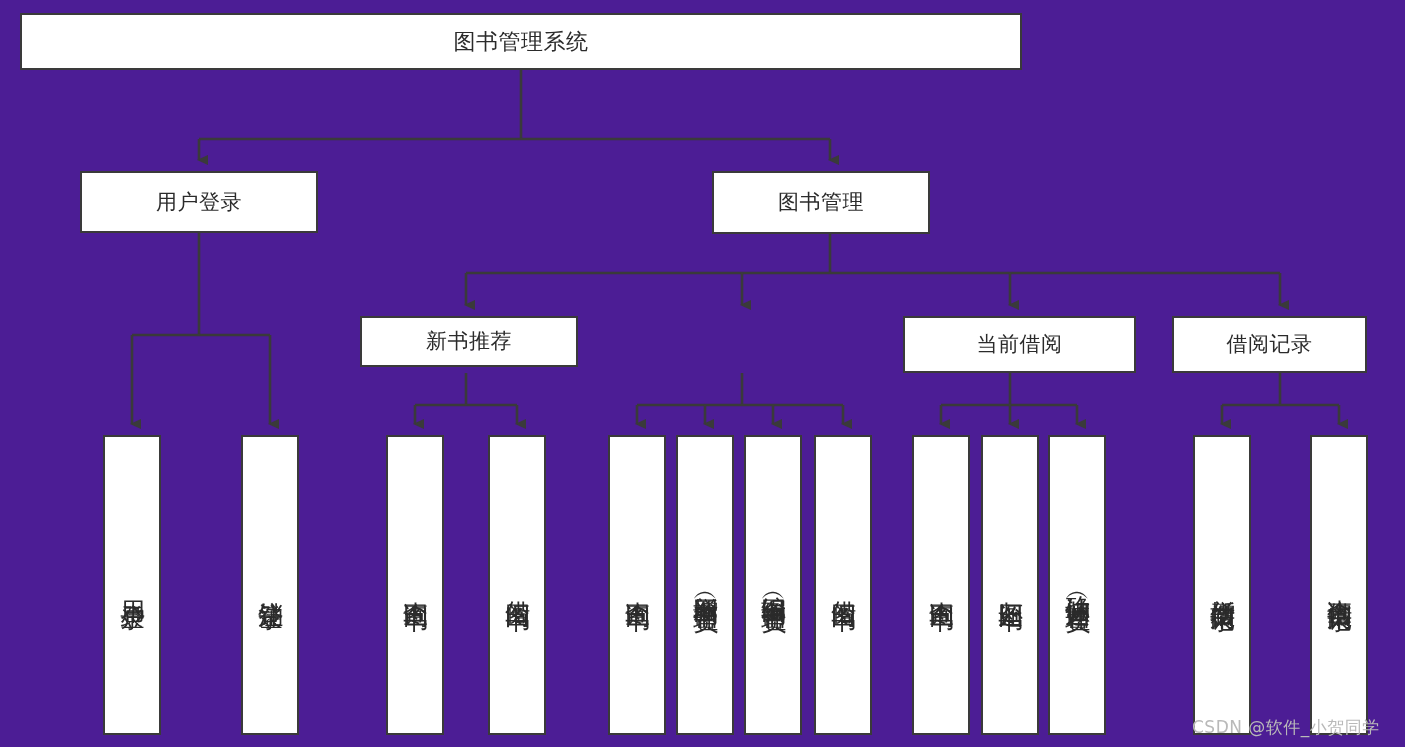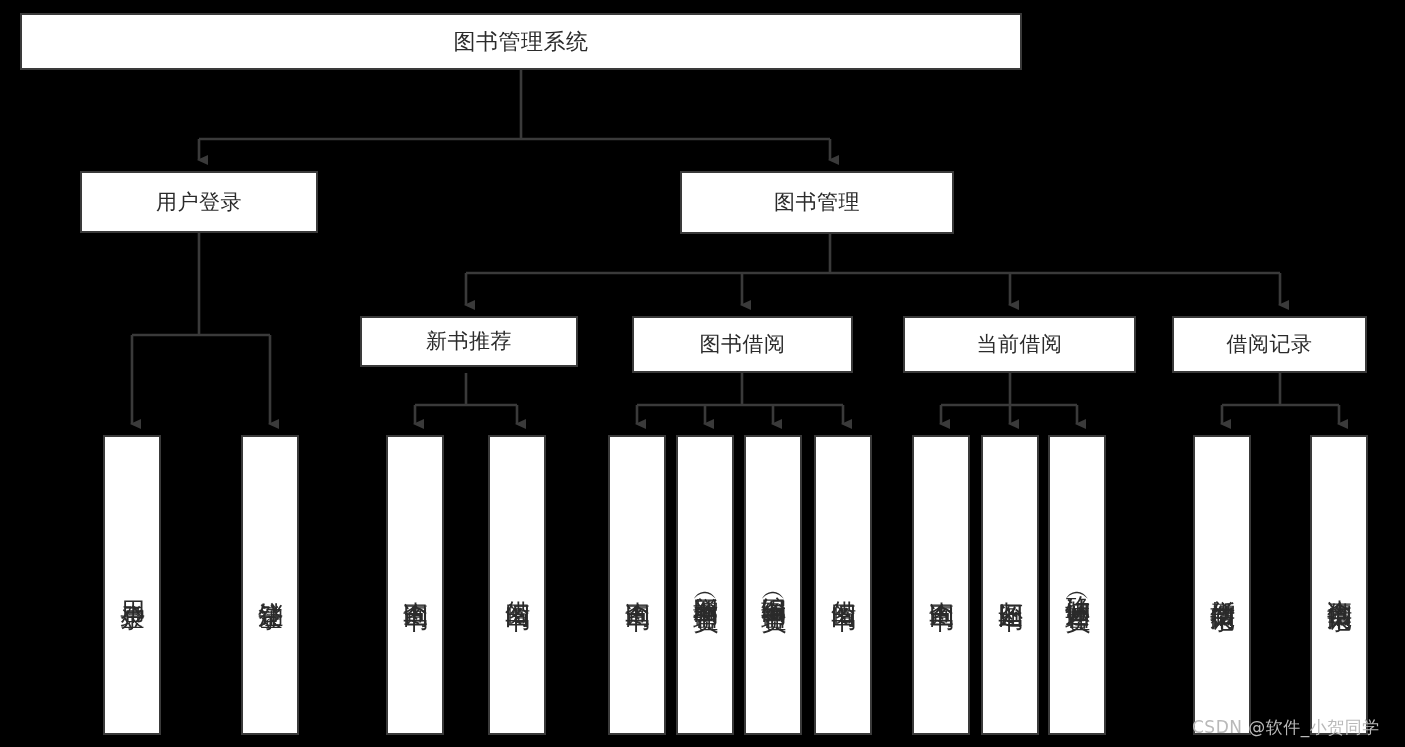--- a/index.html
+++ b/index.html
@@ -5,21 +5,21 @@
 <style>
   html, body {
     margin: 0;
     padding: 0;
     background: #ffffff;
   }
   #canvas {
     position: relative;
     width: 1405px;
     height: 747px;
-    background: #000000;
+    background: #4c1d95;
     font-family: "DejaVu Sans", "Liberation Sans", sans-serif;
     overflow: hidden;
   }
   #wires {
     position: absolute;
     left: 0;
     top: 0;
     width: 1405px;
     height: 747px;
     pointer-events: none;
@@ -128,30 +128,27 @@
     </g>
   </svg>
 
   <div class="node h root" style="left:20px; top:13px; width:1002px; height:57px;">
     <span class="lbl">图书管理系统</span>
   </div>
 
   <div class="node h" style="left:80px; top:171px; width:238px; height:62px;">
     <span class="lbl">用户登录</span>
   </div>
-  <div class="node h" style="left:680px; top:171px; width:274px; height:63px;">
+  <div class="node h" style="left:712px; top:171px; width:218px; height:63px;">
     <span class="lbl">图书管理</span>
   </div>
 
   <div class="node h" style="left:360px; top:316px; width:218px; height:51px;">
     <span class="lbl">新书推荐</span>
   </div>
-  <div class="node h" style="left:632px; top:316px; width:221px; height:57px;">
-    <span class="lbl">图书借阅</span>
-  </div>
   <div class="node h" style="left:903px; top:316px; width:233px; height:57px;">
     <span class="lbl">当前借阅</span>
   </div>
   <div class="node h" style="left:1172px; top:316px; width:195px; height:57px;">
     <span class="lbl">借阅记录</span>
   </div>
 
   <div class="node v" style="left:103px; top:435px; width:58px; height:300px;">
     <span class="lbl">用户登录</span>
   </div>

